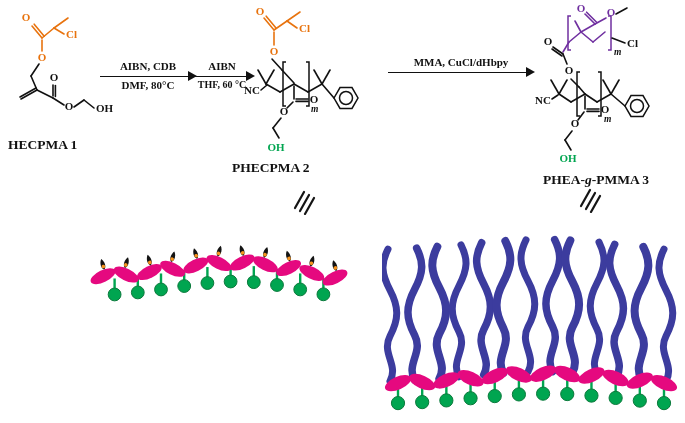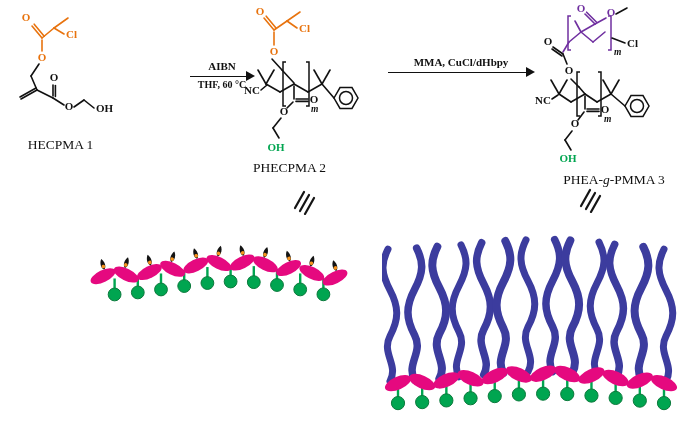--- a/index.html
+++ b/index.html
@@ -10,21 +10,21 @@
   svg text.orange{fill:var(--orange);}
   svg text.purple{fill:var(--purple);}
   svg text.green{fill:var(--green);}
   svg text.sub{font-size:9.5px;font-style:italic;}
   .bond{stroke:var(--black);stroke-width:1.6;stroke-linecap:round;fill:none;}
   .bond.orange{stroke:var(--orange);}
   .bond.purple{stroke:var(--purple);}
   .bracket{fill:none;stroke:var(--black);stroke-width:1.5;}
   .bracket.purple{stroke:var(--purple);}
   .ring{fill:none;stroke:var(--black);stroke-width:1.5;}
-  .compound-label{font-weight:normal;font-size:13.5px;text-align:center;white-space:nowrap;}
+  .compound-label{font-weight:bold;font-size:13.5px;white-space:nowrap;}
   .compound-label .it{font-style:italic;}
   .arrow-block{position:absolute;text-align:center;font-weight:bold;font-size:11px;line-height:1.15;}
   .arrow-line{position:relative;height:1.6px;background:#111;margin:3px 6px 2px 0;}
   .arrow-line::after{content:"";position:absolute;right:-7px;top:-4.4px;width:0;height:0;
                      border-left:9px solid #111;border-top:5px solid transparent;border-bottom:5px solid transparent;}
   .equiv line{stroke:#141414;stroke-width:2.2;stroke-linecap:round;}
 </style>
 </head>
 <body>
 
@@ -53,20 +53,25 @@
     </g>
     <text class="orange" x="18" y="15" text-anchor="middle">O</text>
     <text class="orange" x="58" y="32">Cl</text>
     <text class="orange" x="34" y="55" text-anchor="middle">O</text>
     <text x="46" y="75" text-anchor="middle">O</text>
     <text x="61" y="104" text-anchor="middle">O</text>
     <text x="88" y="106">OH</text>
   </svg>
   <div class="abs compound-label" style="left:8px;top:137px;width:105px">HECPMA 1</div>
 
+  <div class="arrow-block" style="left:100px;top:60px;width:96px">
+    <div>AIBN, CDB</div>
+    <div class="arrow-line"></div>
+    <div>DMF, 80°C</div>
+  </div>
 
   <div class="arrow-block" style="left:190px;top:60px;width:64px">
     <div>AIBN</div>
     <div class="arrow-line"></div>
     <div style="font-size:10px">THF, 60 °C</div>
   </div>
 
   <svg class="abs" style="left:240px;top:4px" width="135" height="180" viewBox="0 0 135 180">
     <g class="bond orange">
       <line x1="60" y1="8" x2="47" y2="17"></line>

